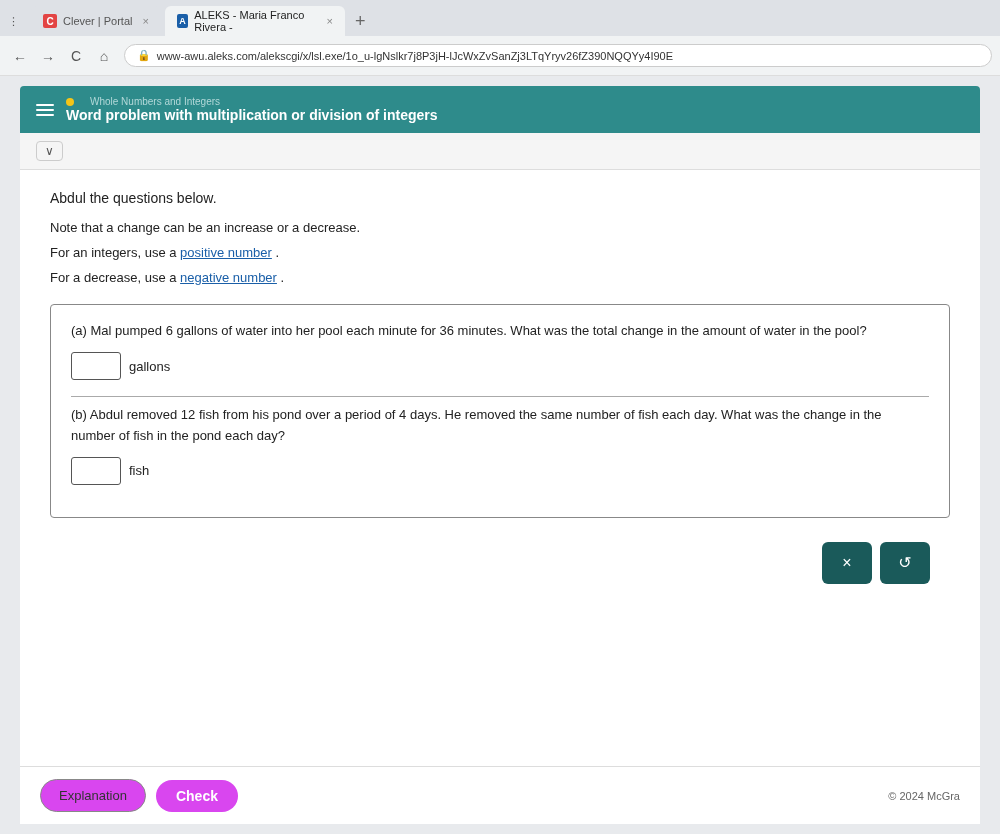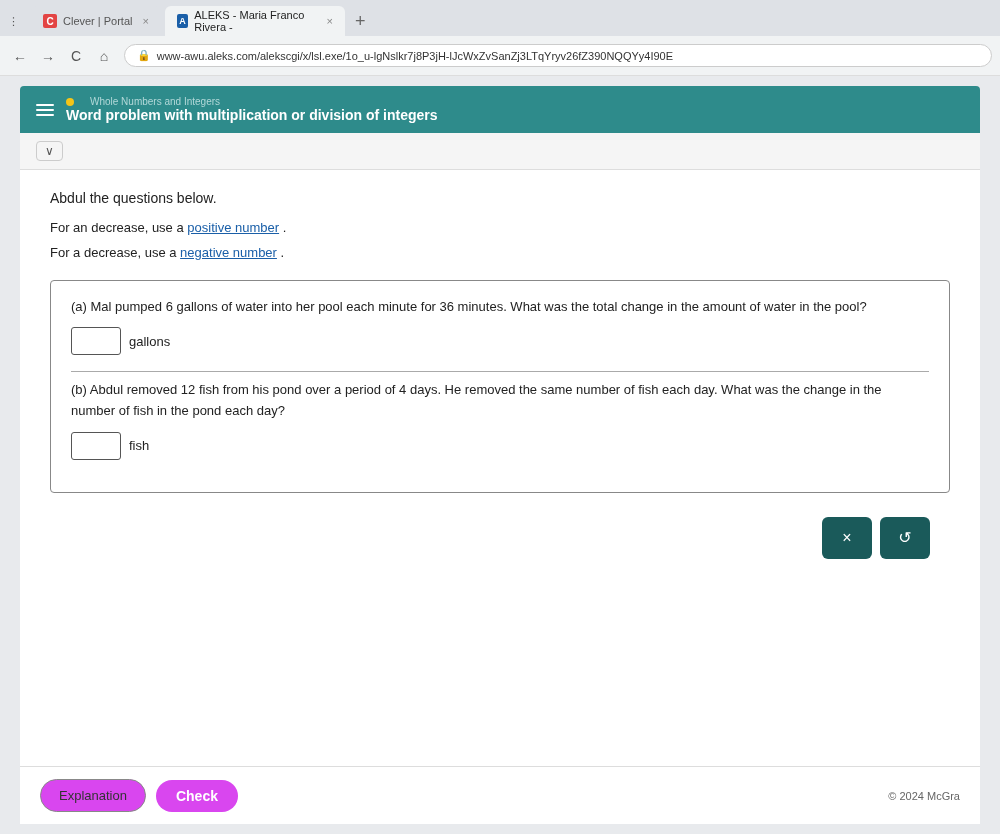--- a/index.html
+++ b/index.html
@@ -425,21 +425,24 @@
 
     <div class="collapse-bar">
       <button class="collapse-btn">∨</button>
     </div>
 
     <div class="problem-area">
 
       <p class="instruction-main">Abdul the questions below.</p>
 
       <div class="instruction-note">
-        <span>For an decrease, use a</span>
+        <span>Note that a change can be an increase or a decrease.</span>
+      </div>
+      <div class="instruction-note">
+        <span>For an integers, use a</span>
         <a href="#">positive number</a>
         <span>.</span>
       </div>
       <div class="instruction-note">
         <span>For a decrease, use a</span>
         <a href="#">negative number</a>
         <span>.</span>
       </div>
 
       <div class="question-box">

